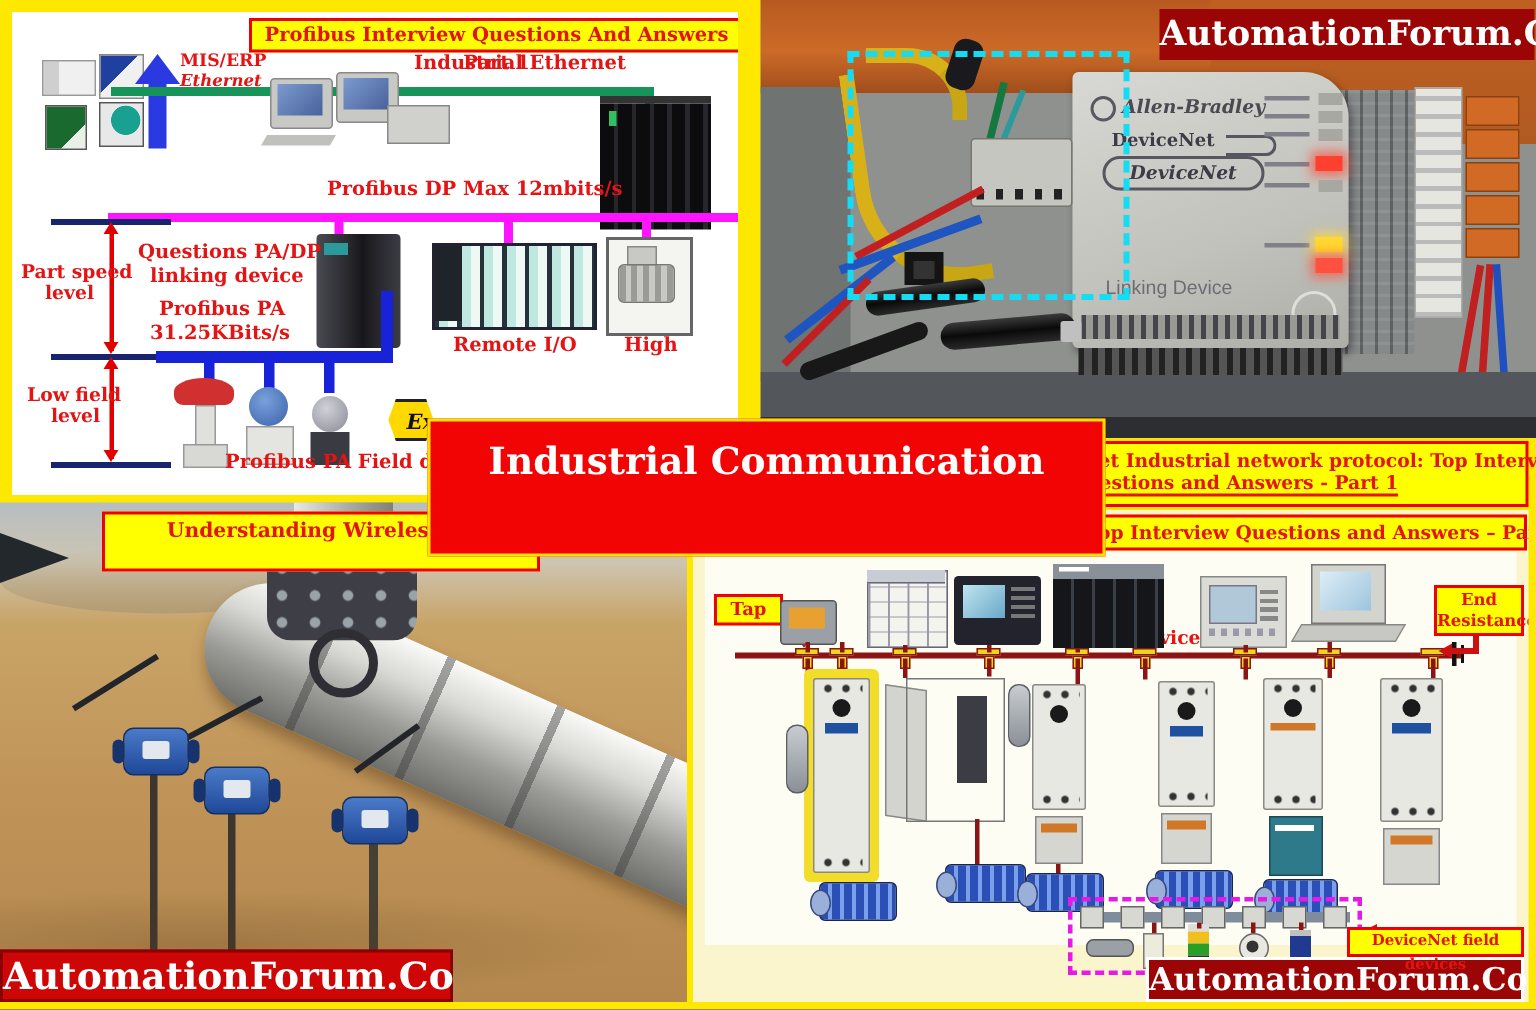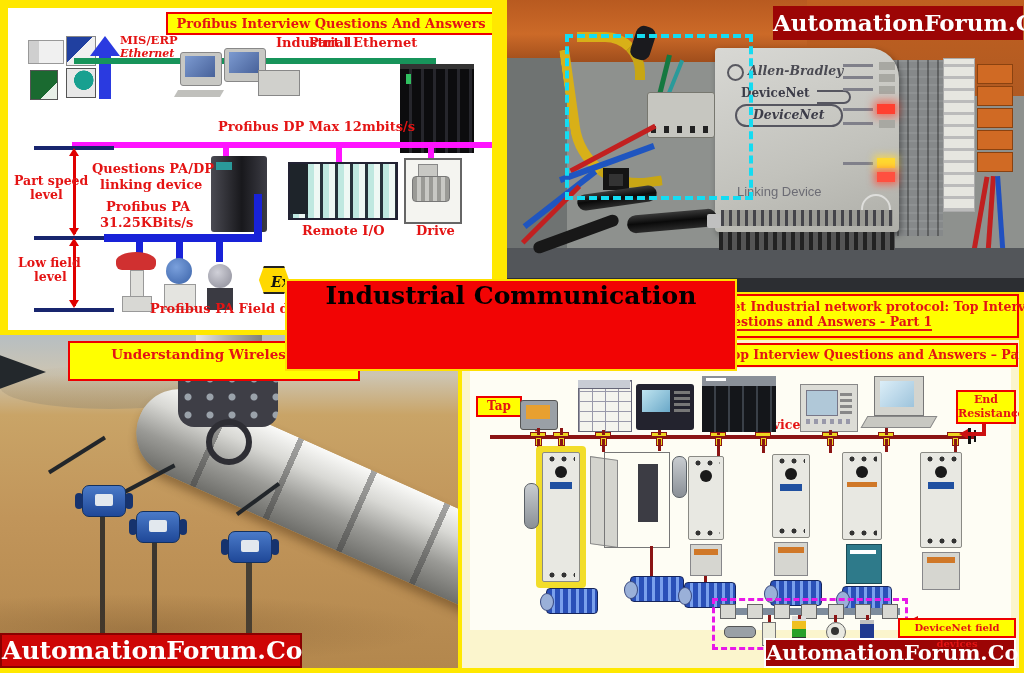--- a/index.html
+++ b/index.html
@@ -123,21 +123,21 @@
                 text-align:right;line-height:28px;box-sizing:border-box;">
       <span>Ex</span>
     </div>
 
     <div class="abs" style="left:280px;top:154px;width:106px;height:54px;background:repeating-linear-gradient(90deg,#26323a 0 3px,#bfe8e0 3px 9px,#eef8f4 9px 15px);border:2px solid #223;"></div>
     <div class="abs" style="left:282px;top:156px;width:18px;height:50px;background:#1e242a;"></div>
     <div class="lbl" style="left:294px;top:216px;font-size:13px;">Remote I/O</div>
     <div class="abs" style="left:396px;top:150px;width:54px;height:62px;background:#f4f4f0;border:2px solid #666;"></div>
     <div class="abs" style="left:410px;top:156px;width:18px;height:12px;background:#c8c8c4;border:1px solid #888;"></div>
     <div class="abs" style="left:404px;top:168px;width:36px;height:24px;background:repeating-linear-gradient(90deg,#9a9a96 0 4px,#c8c8c4 4px 8px);border:1px solid #777;border-radius:4px;"></div>
-    <div class="lbl" style="left:408px;top:216px;font-size:13px;">Drive</div>
+    <div class="lbl" style="left:408px;top:216px;font-size:13px;">High</div>
   </section>
 
   <section class="abs" style="left:507px;top:0;width:517px;height:292px;background:#8e918e;overflow:hidden;">
     <div class="abs" style="left:0;top:0;width:517px;height:62px;background:linear-gradient(180deg,#b85a20,#cc6a28 55%,#a04e1c);"></div>
     <div class="abs" style="left:300px;top:0;width:217px;height:96px;background:linear-gradient(180deg,#c06020,#b05a22);"></div>
     <div class="abs" style="left:0;top:58px;width:60px;height:196px;background:#6f7372;"></div>
     <div class="abs" style="left:330px;top:60px;width:106px;height:176px;background-color:#86898a;background-image:repeating-linear-gradient(90deg,rgba(0,0,0,.3) 0 2px,transparent 2px 10px),repeating-linear-gradient(0deg,transparent 0 6px,rgba(255,255,255,.08) 6px 8px);"></div>
     <div class="abs" style="left:436px;top:58px;width:30px;height:152px;background:repeating-linear-gradient(0deg,#bbb 0 3px,#e6e6e0 3px 12px);border:1px solid #aaa;"></div>
     <div class="abs" style="left:470px;top:64px;width:34px;height:18px;background:#d06a24;border:1px solid #8a4210;"></div>
     <div class="abs" style="left:470px;top:86px;width:34px;height:18px;background:#d06a24;border:1px solid #8a4210;"></div>
@@ -407,17 +407,17 @@
       <span>DeviceNet field devices</span>
     </div>
 
     <div class="site" style="left:302px;top:298px;width:252px;height:30px;background:#9c0505;border:2px solid #ffffff;font-size:21px;line-height:26px;">
       <span>AutomationForum.Co</span>
     </div>
   </section>
 
   <div class="abs" style="left:285px;top:279px;width:452px;height:92px;background:#f20404;border:2px solid #ffe000;
               box-sizing:border-box;z-index:20;text-align:center;font-family:'DejaVu Serif',serif;font-weight:bold;
-              color:#000000;font-size:25px;line-height:29px;padding-top:0;">
+              color:#ffffff;font-size:25px;line-height:29px;padding-top:12px;">
     <div>Industrial Communication</div>
   </div>
 
 </div>
 
 </body></html>

